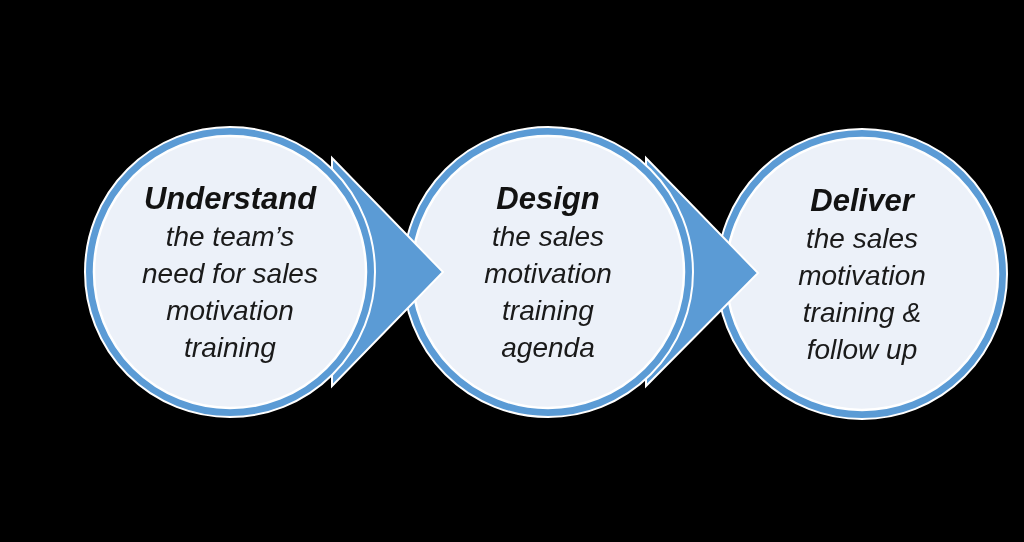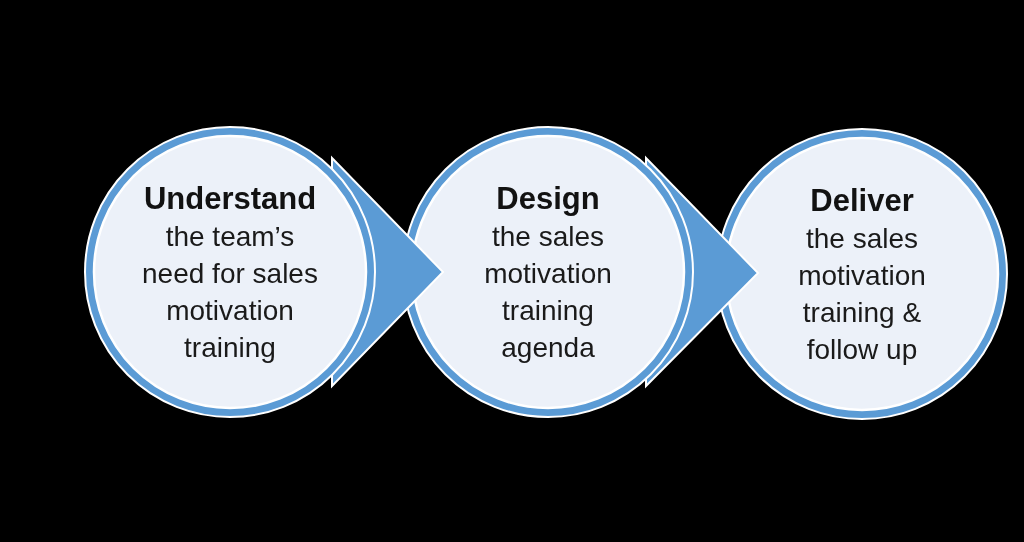--- a/index.html
+++ b/index.html
@@ -10,21 +10,21 @@
   }
   * { margin: 0; padding: 0; box-sizing: border-box; }
   html, body {
     width: 1024px; height: 542px;
     background: #000000;
     overflow: hidden;
     font-family: "Liberation Sans", sans-serif;
   }
   .stage {
     position: relative;
-    width: 892px; height: 542px;
+    width: 892px; height: 542px; font-style: italic;
   }
   svg { display: block; width: 1024px; height: 542px; }
 
   .ring  { fill: var(--accent-blue); stroke: var(--outline-white); stroke-width: 2; }
   .inner { fill: var(--circle-fill); stroke: var(--outline-white); stroke-width: 2.5; }
   .arrow { fill: var(--accent-blue); stroke: var(--outline-white); stroke-width: 2; }
 
   text {
     fill: var(--text-dark);
     font-family: "Liberation Sans", sans-serif;

